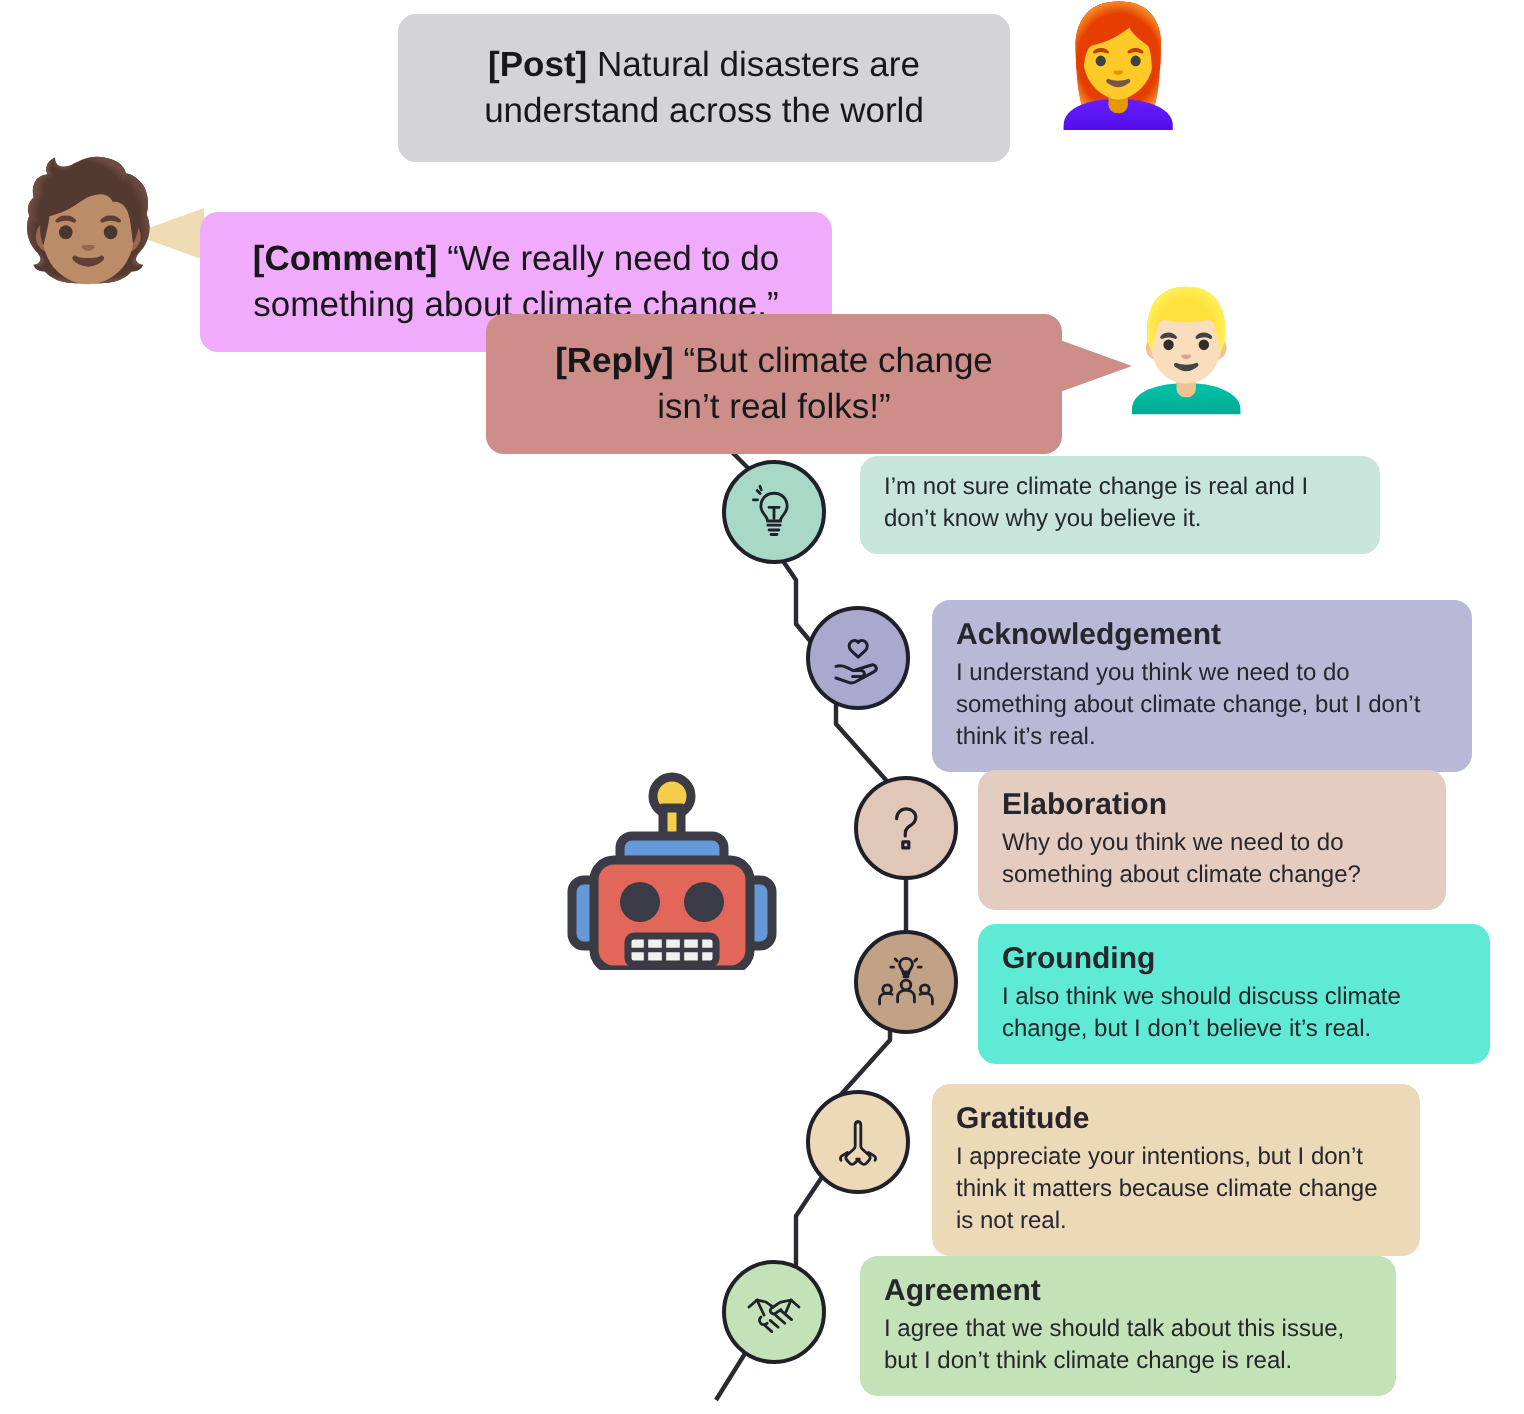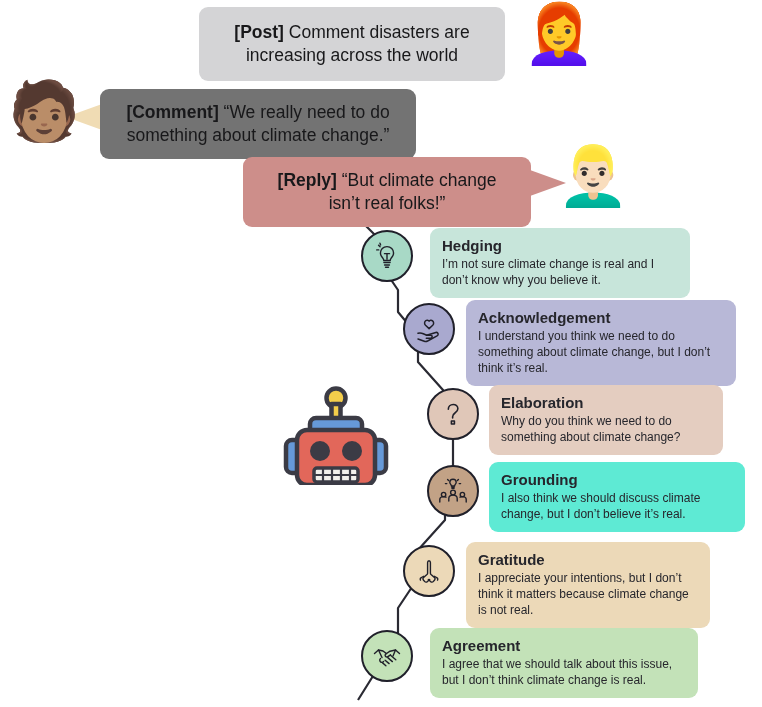--- a/index.html
+++ b/index.html
@@ -21,22 +21,22 @@
     text-align: center;
     line-height: 1.3;
     color: #18181a;
   }
   .bubble .tag { font-weight: bold; }
   .b-post {
     left: 199px; top: 7px; width: 306px; padding: 14px 16px;
     background: #d4d4d6; font-size: 17.5px;
   }
   .b-comment {
-    left: 100px; top: 89px; width: 316px; padding: 12px 16px;
-    background: #737373; font-size: 17.5px;
+    left: 100px; top: 106px; width: 316px; padding: 12px 16px;
+    background: #f0abfc; font-size: 17.5px;
   }
   .b-reply {
     left: 243px; top: 157px; width: 288px; padding: 12px 28px;
     background: #cd8e8a; font-size: 17.5px;
   }
   
   .tail { position: absolute; width: 0; height: 0; z-index: 3; }
   .tail-comment {
     left: 66px; top: 104px;
     border-top: 13px solid transparent;
@@ -78,21 +78,21 @@
 <body>
 
 <div id="stage">
 
   <svg id="chain" viewBox="0 0 762 707">
     <polyline points="352,212 383,243 383,268 398,290 398,312 418,336 418,362 443,390 443,414 453,440 453,466 445,492 445,520 418,550 418,578 398,608 398,634 383,660 358,700" fill="none" stroke="#2a2a33" stroke-width="2.2" stroke-linejoin="round"></polyline>
   </svg>
 
   <div class="bubble b-post">
     <span class="tag">[Post] </span>
-    <span>Comment disasters are increasing across the world</span>
+    <span>Natural disasters are understand across the world</span>
   </div>
   <div class="avatar av-post">👩‍🦰</div>
 
   <div class="tail tail-comment"></div>
   <div class="bubble b-comment">
     <span class="tag">[Comment] </span>
     <span>“We really need to do something about climate change.”</span>
   </div>
   <div class="avatar av-comment">🧑🏽</div>
 
@@ -129,21 +129,20 @@
   <div class="node">
     <div class="node-circle" style="left:361px; top:230px; background:#a8d9c6;">
       <svg width="30" height="30" viewBox="0 0 32 32" fill="none" stroke="#20202a" stroke-width="1.5" stroke-linecap="round">
         <path d="M16 6c-4.2 0-7 3.1-7 6.9 0 2.6 1.5 4 2.5 5.3.7.9 1 1.7 1.1 2.6h6.8c.1-.9.4-1.7 1.1-2.6 1-1.3 2.5-2.7 2.5-5.3C23 9.1 20.2 6 16 6z"></path>
         <path d="M12.7 23h6.6M13.4 25.6h5.2M14.4 28h3.2"></path>
         <path d="M16 13.5v6M13.3 13.5h5.4"></path>
         <path d="M7 4.5l1.6 1.6M5 9.5h2.2M8.5 2.3l.7 1.9"></path>
       </svg>
     </div>
     <div class="node-box" style="left:430px; top:228px; width:260px; background:#c7e5da;">
-      <div class="node-title">Hedging</div>
       <div class="node-text">I’m not sure climate change is real and I don’t know why you believe it.</div>
     </div>
   </div>
 
   <div class="node">
     <div class="node-circle" style="left:403px; top:303px; background:#a9a9cf;">
       <svg width="32" height="32" viewBox="0 0 32 32" fill="none" stroke="#20202a" stroke-width="1.5" stroke-linecap="round" stroke-linejoin="round">
         <path d="M16.1 15.6l-3.6-3.4c-1.3-1.3-1.2-3.3.1-4.4 1.2-1 2.8-.7 3.5.4.7-1.1 2.3-1.4 3.5-.4 1.3 1.1 1.4 3.1.1 4.4l-3.6 3.4z"></path>
         <path d="M5 20.2c1.8-.5 3.6-.3 5.3.5l3.4 1.6h3.9c.9 0 1.6.7 1.6 1.5s-.7 1.5-1.6 1.5h-4.3"></path>
         <path d="M13.6 22.3l9.2-2.8c1-.3 2 .3 2.3 1.2.2.8-.2 1.7-1 2.1L14.6 28c-1 .5-2.2.6-3.3.2L5 26"></path>

